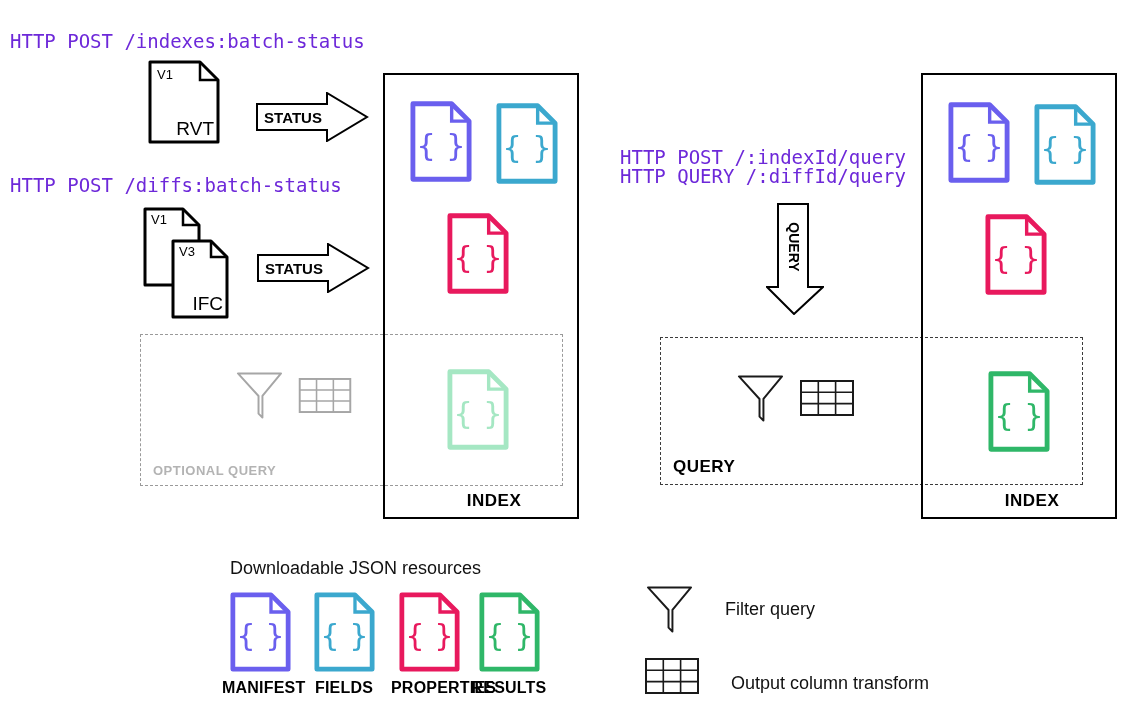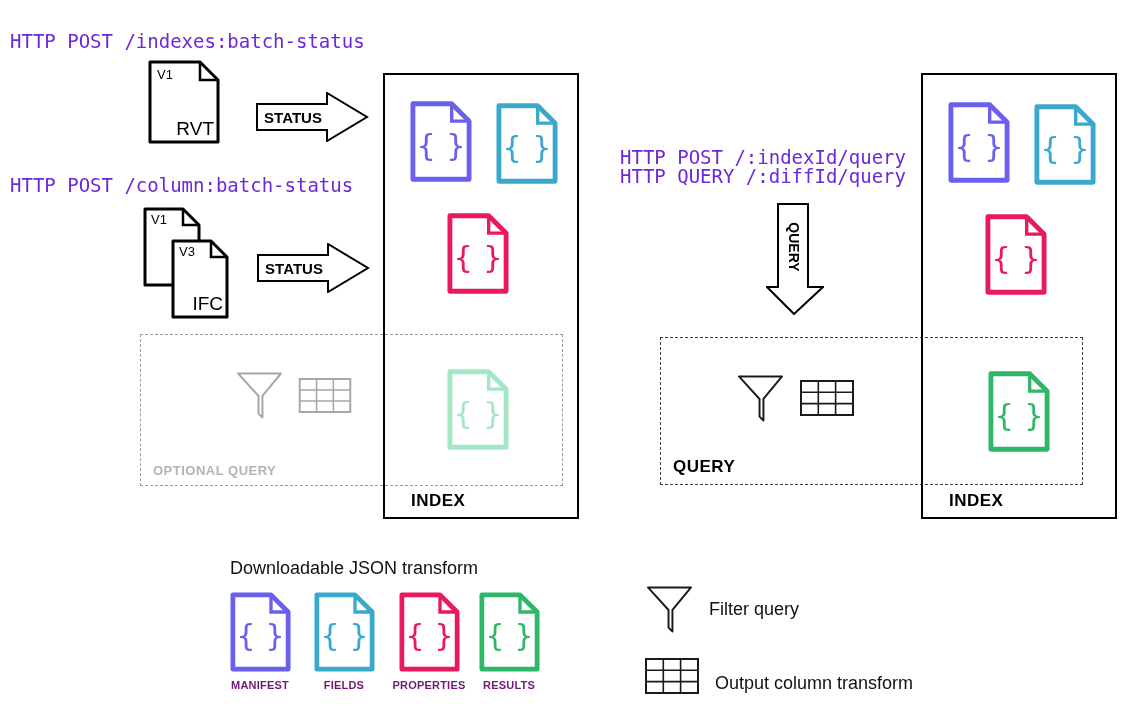--- a/index.html
+++ b/index.html
@@ -1,41 +1,41 @@
 <!DOCTYPE html>
 <html><head>
 <meta charset="utf-8">
 <style>
   html,body{margin:0;padding:0;background:#fff;}
   #canvas{position:relative;width:1125px;height:711px;background:#fff;overflow:hidden;
           font-family:"Liberation Sans",sans-serif;color:#000;}
   .abs{position:absolute;}
   .mono{font-family:"DejaVu Sans Mono",monospace;font-size:19px;color:#6d28d9;white-space:pre;}
   .solid-box{border:2px solid #000;background:transparent;}
-  .box-label{position:absolute;bottom:6px;left:0;right:0;
+  .box-label{position:absolute;bottom:6px;left:0;right:0;text-align:center;
              font-weight:bold;font-size:17px;letter-spacing:.5px;padding-left:26px;}
   .dashed-box{border:1.5px dashed #9a9a9a;background:transparent;}
   .dashed-box.dark{border-color:#3c3c3c;}
   .dash-label{position:absolute;left:12px;bottom:7px;font-weight:bold;font-size:13px;letter-spacing:.5px;}
   .json-file{display:block;}
   .json-file svg{display:block;width:100%;height:100%;}
   .res-item{width:76px;text-align:center;}
   .res-item .json-file{width:61px;height:82px;margin:0 auto;}
-  .res-label{font-weight:bold;font-size:11px;margin-top:6px;letter-spacing:.2px;color:#701a75;}
-  .legend-row{display:flex;align-items:center;gap:16px;}
+  .res-label{font-weight:bold;font-size:16px;margin-top:6px;letter-spacing:.2px;color:#000000;}
+  .legend-row{display:flex;align-items:center;gap:32px;}
   .legend-text{font-size:18px;color:#111;}
   .title-text{font-size:18px;color:#111;}
 </style>
 </head>
 <body>
 
 <div id="canvas">
 
   <div class="abs mono" style="left:10px;top:30px;">HTTP POST /indexes:batch-status</div>
-  <div class="abs mono" style="left:10px;top:174px;">HTTP POST /column:batch-status</div>
+  <div class="abs mono" style="left:10px;top:174px;">HTTP POST /diffs:batch-status</div>
 
   <div class="abs" style="left:148px;top:60px;width:72px;height:84px;">
     <svg viewBox="0 0 72 84" width="72" height="84">
       <path d="M2 2 H52 L70 20 V82 H2 Z" fill="#fff" stroke="#000" stroke-width="3" stroke-linejoin="round"></path>
       <path d="M52 2 V20 H70" fill="none" stroke="#000" stroke-width="2.5"></path>
       <text x="9" y="19" font-size="13" fill="#000">V1</text>
       <text x="66" y="75" font-size="19" text-anchor="end" fill="#000">RVT</text>
     </svg>
   </div>
 
@@ -166,21 +166,21 @@
       </svg>
     </div>
   <div class="abs json-file" style="left: 988px; top: 370px; width: 62px; height: 83px; color: rgb(47, 183, 104);">
       <svg viewBox="0 0 64 84" preserveAspectRatio="xMidYMid meet">
         <path d="M3 3 H43 L61 21 V81 H3 Z" fill="#fff" stroke="currentColor" stroke-width="5" stroke-linejoin="round"></path>
         <path d="M43 3 V21 H61" fill="none" stroke="currentColor" stroke-width="3.5"></path>
         <text x="32" y="57" text-anchor="middle" font-size="32" font-family="DejaVu Sans, sans-serif" fill="currentColor">{ }</text>
       </svg>
     </div>
 
-  <div class="abs title-text" style="left:230px;top:558px;">Downloadable JSON transform</div>
+  <div class="abs title-text" style="left:230px;top:558px;">Downloadable JSON resources</div>
 
   <div class="abs res-item" style="left:222px;top:591px;">
     <div class="json-file" style="color: rgb(106, 95, 238);">
         <svg viewBox="0 0 64 84" preserveAspectRatio="xMidYMid meet">
           <path d="M3 3 H43 L61 21 V81 H3 Z" fill="#fff" stroke="currentColor" stroke-width="5" stroke-linejoin="round"></path>
           <path d="M43 3 V21 H61" fill="none" stroke="currentColor" stroke-width="3.5"></path>
           <text x="32" y="57" text-anchor="middle" font-size="32" font-family="DejaVu Sans, sans-serif" fill="currentColor">{ }</text>
         </svg>
       </div>
     <div class="res-label">MANIFEST</div>

